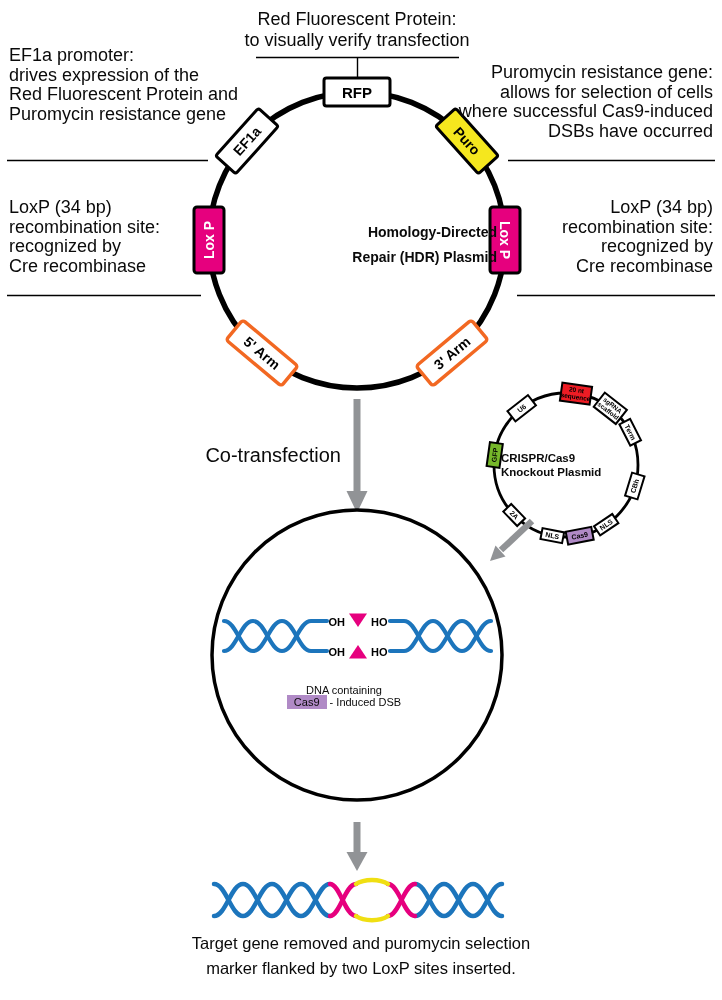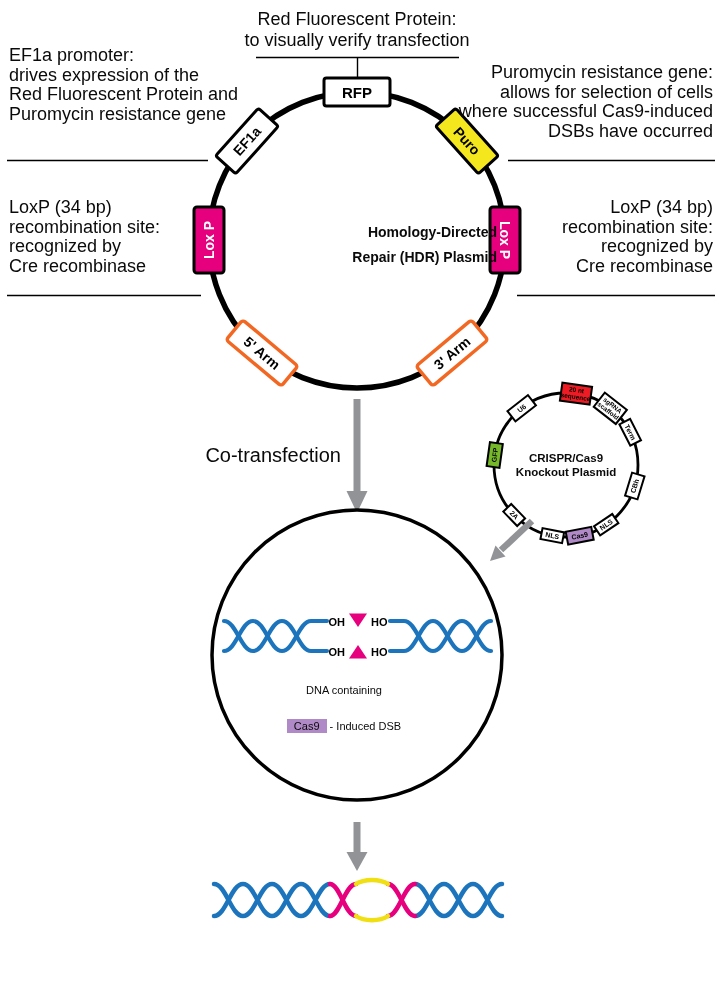--- a/index.html
+++ b/index.html
@@ -11,24 +11,24 @@
   .right{text-align:right}
   #ann-rfp{top:9px;left:357px;transform:translateX(-50%);text-align:center;line-height:21px;width:320px}
   #ann-ef1a{top:46px;left:9px}
   #ann-puro{top:63px;right:9px}
   #ann-loxl{top:198px;left:9px}
   #ann-loxr{top:198px;right:9px}
   #hdr-title{position:absolute;top:220px;left:357px;transform:translateX(-50%);width:280px;
              text-align:right;font-size:14px;font-weight:bold;line-height:25px;white-space:pre-line}
   #cotrans{position:absolute;top:444px;right:381px;font-size:20px}
   #crispr-title{position:absolute;top:451px;left:566px;transform:translateX(-50%);width:130px;
-                text-align:center;font-weight:bold;font-size:11.5px;line-height:14px;white-space:pre-line}
+                text-align:left;font-weight:bold;font-size:11.5px;line-height:14px;white-space:pre-line}
   #dna-label{position:absolute;top:684px;left:344px;transform:translateX(-50%);
              text-align:center;font-size:11px;width:260px}
-  #dna-label .line2{margin-top:24px}
+  #dna-label .line2{margin-top:0}
   .cas9-chip{background:#b08ac6;padding:1px 7px}
   #bottom-caption{position:absolute;top:931px;left:361px;transform:translateX(-50%);width:480px;
                   text-align:center;font-size:16.5px;line-height:24.5px;white-space:pre-line}
   svg text{font-family:"Liberation Sans",sans-serif}
   .t-main{font-size:14px;font-weight:bold;fill:#000;text-anchor:middle}
   .t-rfp{font-size:15px}
   .t-white{fill:#fff}
   .t-small{font-size:7px;font-weight:bold;fill:#000;text-anchor:middle}
   .t-tiny{font-size:6.5px;font-weight:bold;fill:#000;text-anchor:middle}
   .t-oh{font-size:11px;font-weight:bold;fill:#000}
@@ -201,13 +201,15 @@
 Repair (HDR) Plasmid</div>
   <div id="cotrans">Co-transfection</div>
   <div id="crispr-title">CRISPR/Cas9
 Knockout Plasmid</div>
 
   <div id="dna-label">
     <div>DNA containing</div>
     <div class="line2"><span class="cas9-chip">Cas9</span><span> - Induced DSB</span></div>
   </div>
 
+  <div id="bottom-caption">Target gene removed and puromycin selection
+marker flanked by two LoxP sites inserted.</div>
 </div>
 
 </body></html>

